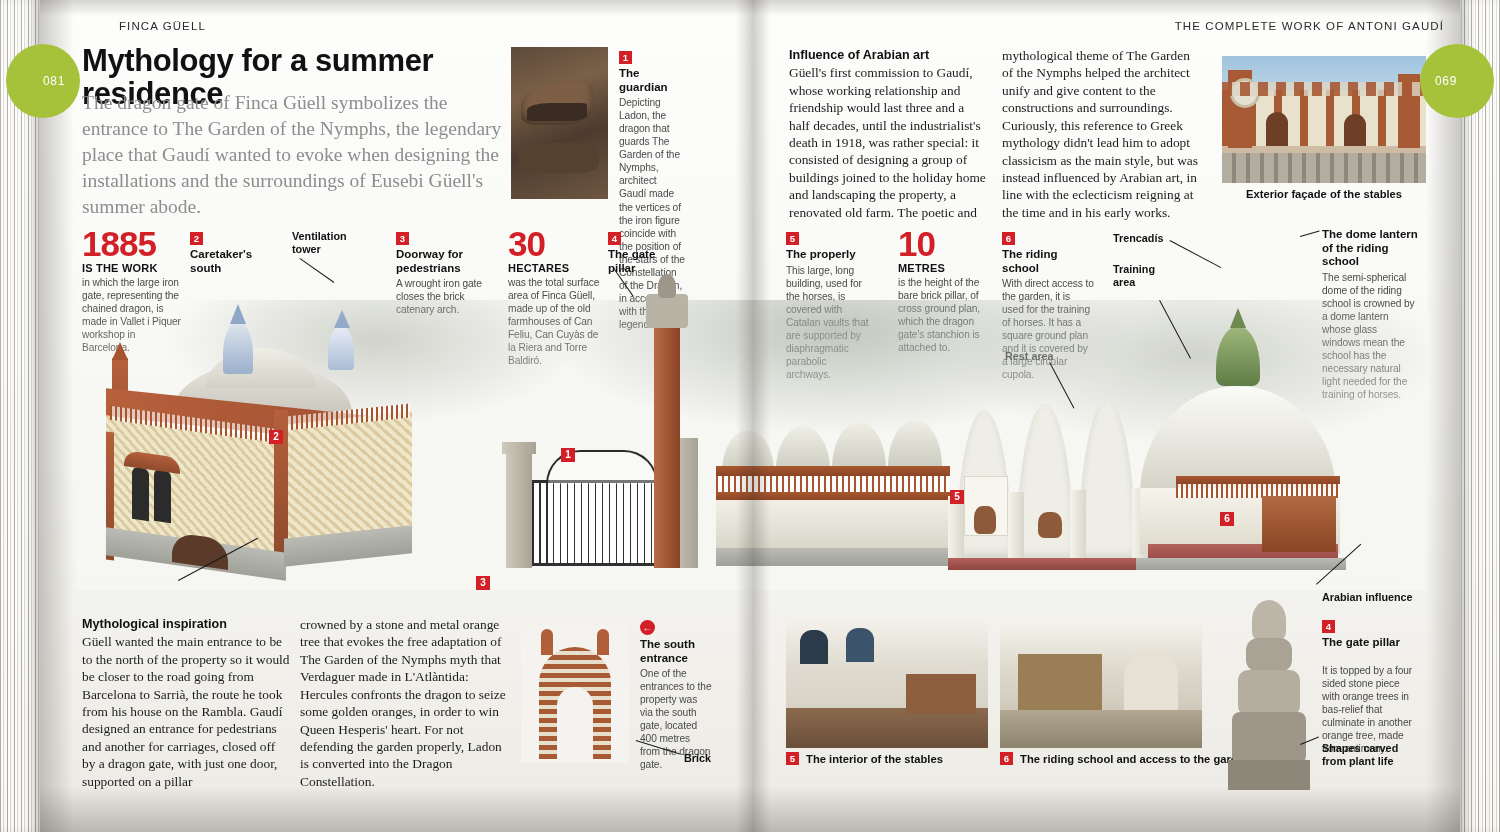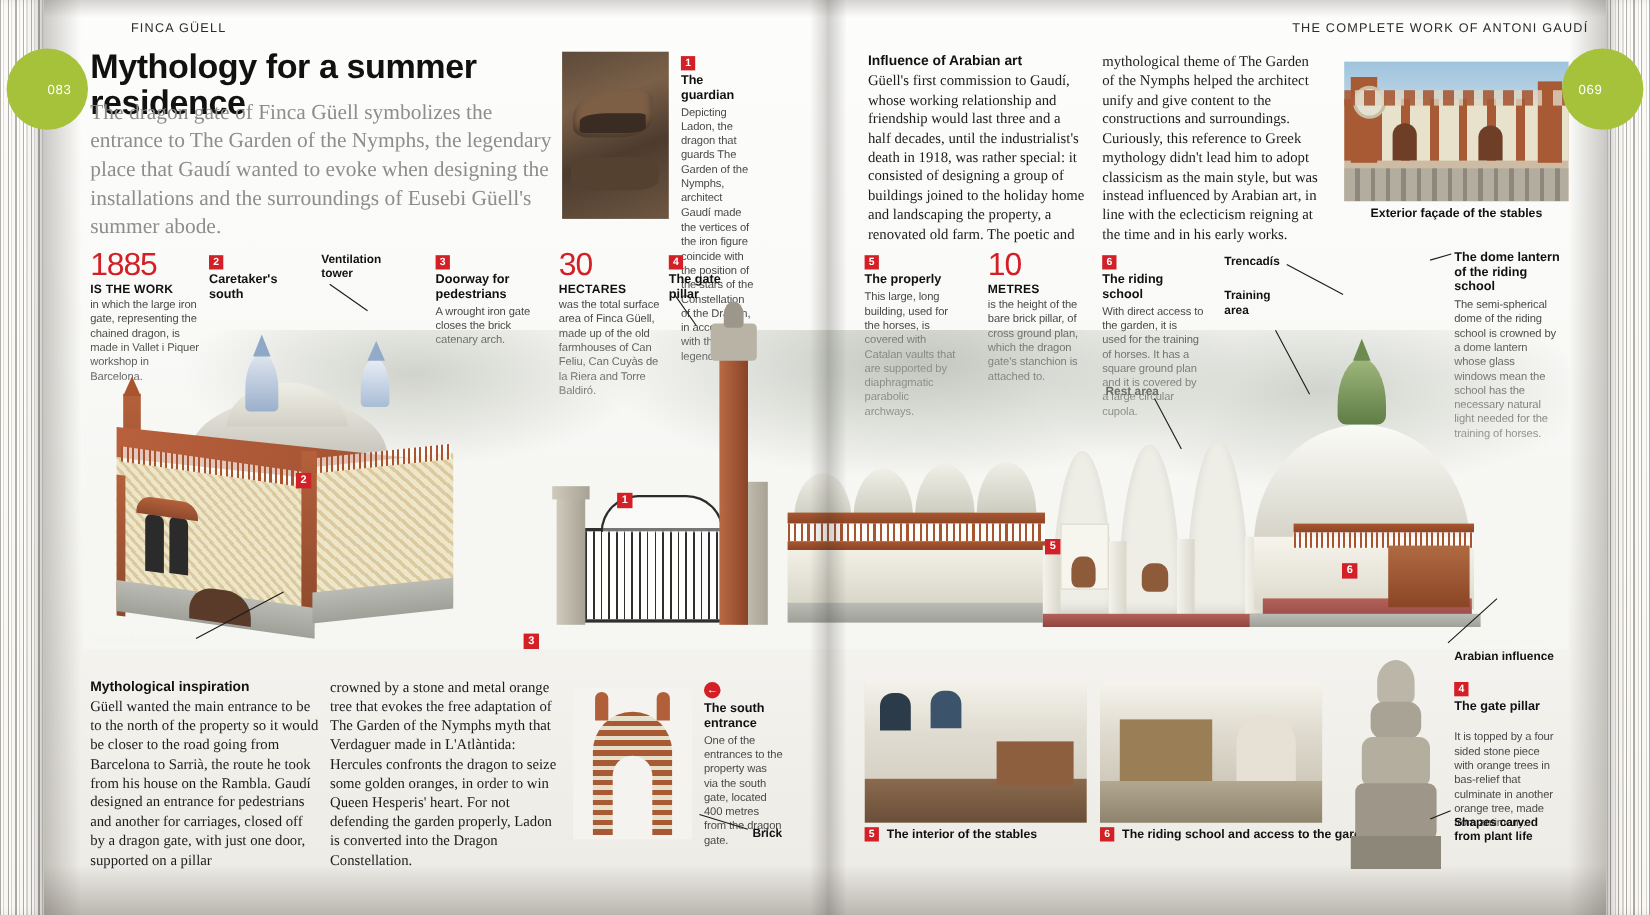--- a/index.html
+++ b/index.html
@@ -63,21 +63,21 @@
     line-height:1.33; color:#8d8d8d; }
 
   
   .blk{ position:absolute; }
   .num-badge{ display:inline-block; width:13px; height:13px; background:#d31f26; color:#fff;
     font-size:9.5px; font-weight:bold; line-height:13px; text-align:center; margin-bottom:3px;}
   .circ-badge{ display:block; width:15px; height:15px; border-radius:50%; background:#d31f26; color:#fff;
     font-size:10px; font-weight:bold; line-height:15px; text-align:center; margin-bottom:3px;}
   .ttl{ font-size:11.5px; font-weight:bold; color:#111; line-height:1.18; }
   .bdy{ font-size:10.2px; color:#4a4a4a; line-height:1.28; letter-spacing:-.1px; }
-  .bignum{ font-size:29px; font-weight:normal; color:#d31f26; line-height:.92; letter-spacing:-1px;}
+  .bignum{ font-size:35px; font-weight:bold; color:#d31f26; line-height:.92; letter-spacing:-1px;}
   .bigsub{ font-size:11px; font-weight:bold; color:#111; letter-spacing:.2px; margin:2px 0 2px;}
 
   
   .serifcol{ position:absolute; font-family:"Liberation Serif", serif;
     font-size:13.4px; line-height:1.30; color:#1c1c1c; text-align:left; }
   .serifcol h4{ font-family:"Liberation Sans", sans-serif; font-size:12.6px;
     font-weight:bold; color:#111; margin-bottom:1px; }
 
   
   .lbl{ position:absolute; font-size:10.8px; font-weight:bold; color:#111; line-height:1.2; }
@@ -218,21 +218,21 @@
   </div>
 
   <div class="edge-stack left"></div>
   <div class="edge-stack right"></div>
   <div class="edge-fade l"></div>
   <div class="edge-fade r"></div>
   <div class="gutter"></div>
   <div class="page-top-shadow"></div>
   <div class="page-bot-shadow"></div>
 
-  <div class="folio left">083</div>
+  <div class="folio left">081</div>
   <div class="folio right">069</div>
 
   <div class="runhead l">FINCA GÜELL</div>
   <div class="runhead r">THE COMPLETE WORK OF ANTONI GAUDÍ</div>
 
   <div class="headline">Mythology for a summer residence</div>
   <div class="standfirst">The dragon gate of Finca Güell symbolizes the entrance to The Garden of the Nymphs, the legendary place that Gaudí wanted to evoke when designing the installations and the surroundings of Eusebi Güell's summer abode.</div>
 
   <div class="photo" style="left:511px; top:47px; width:97px; height:152px;
        background:

